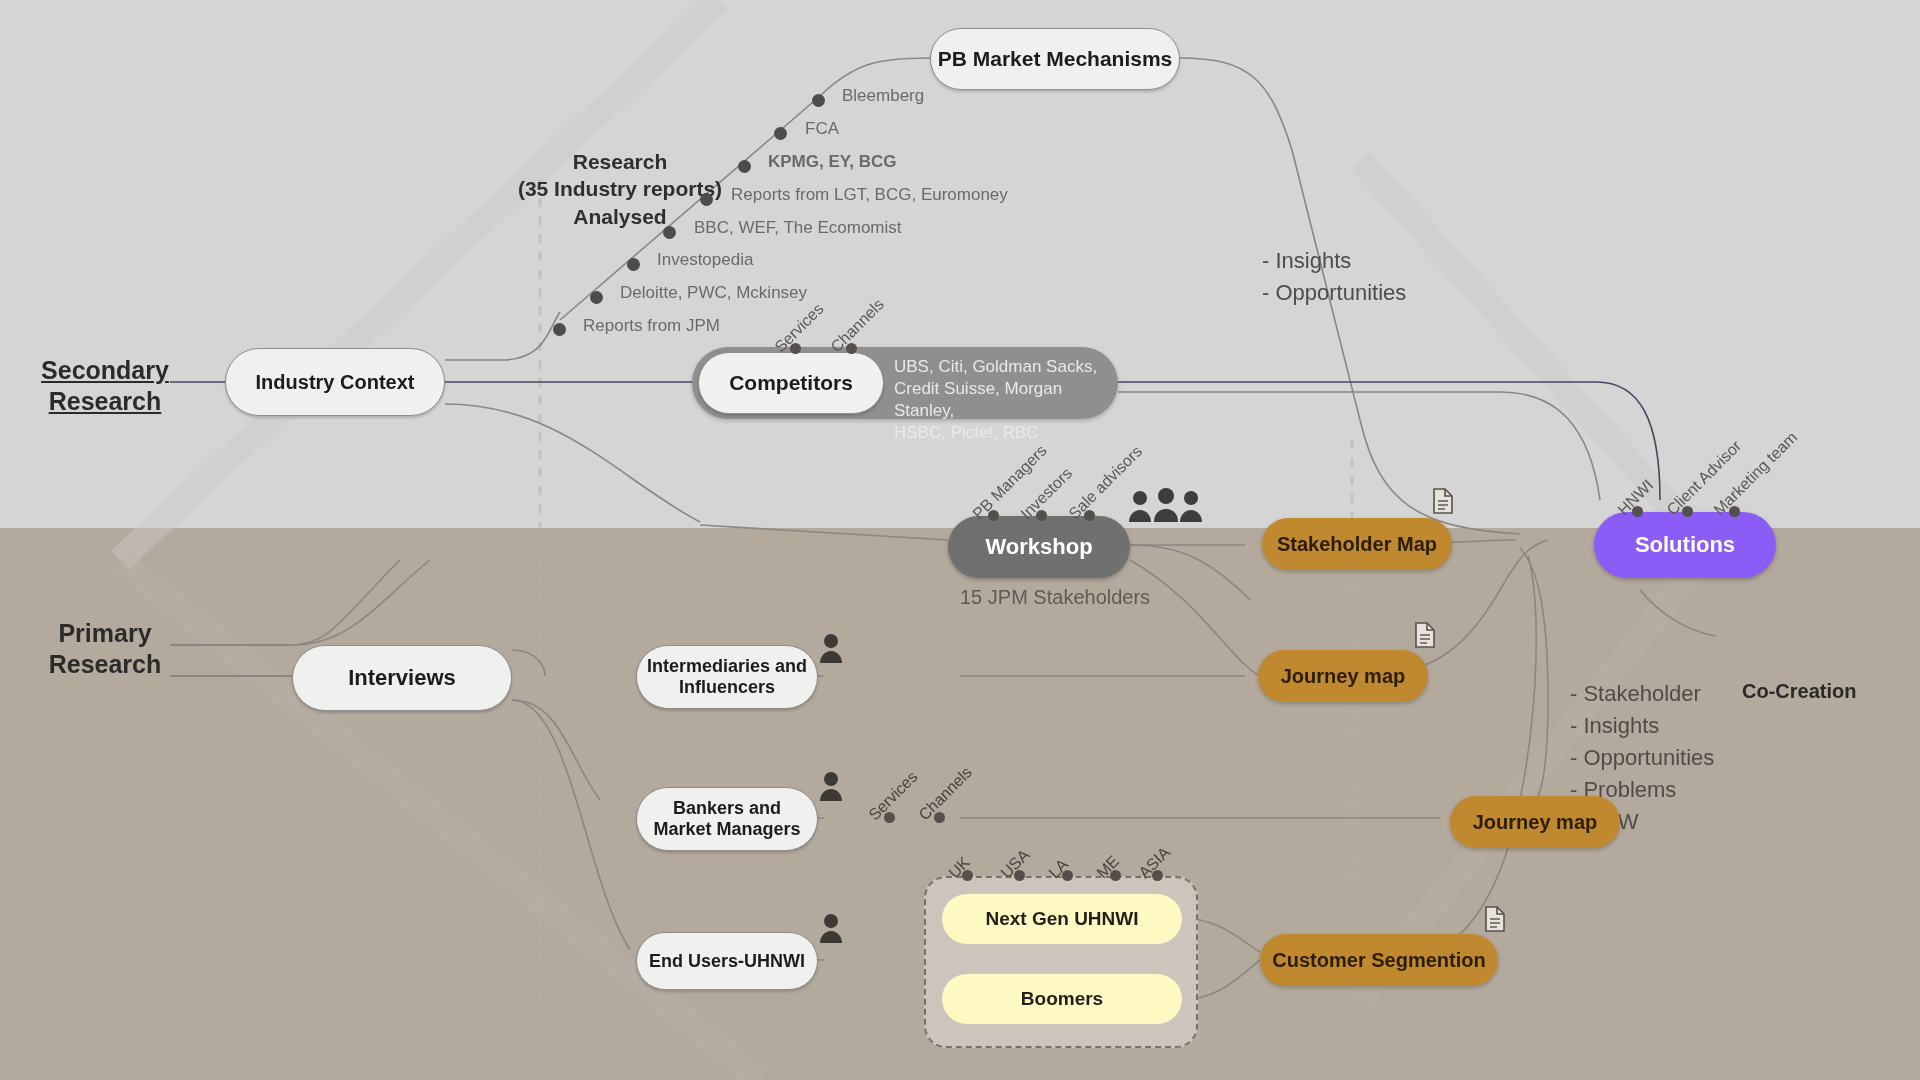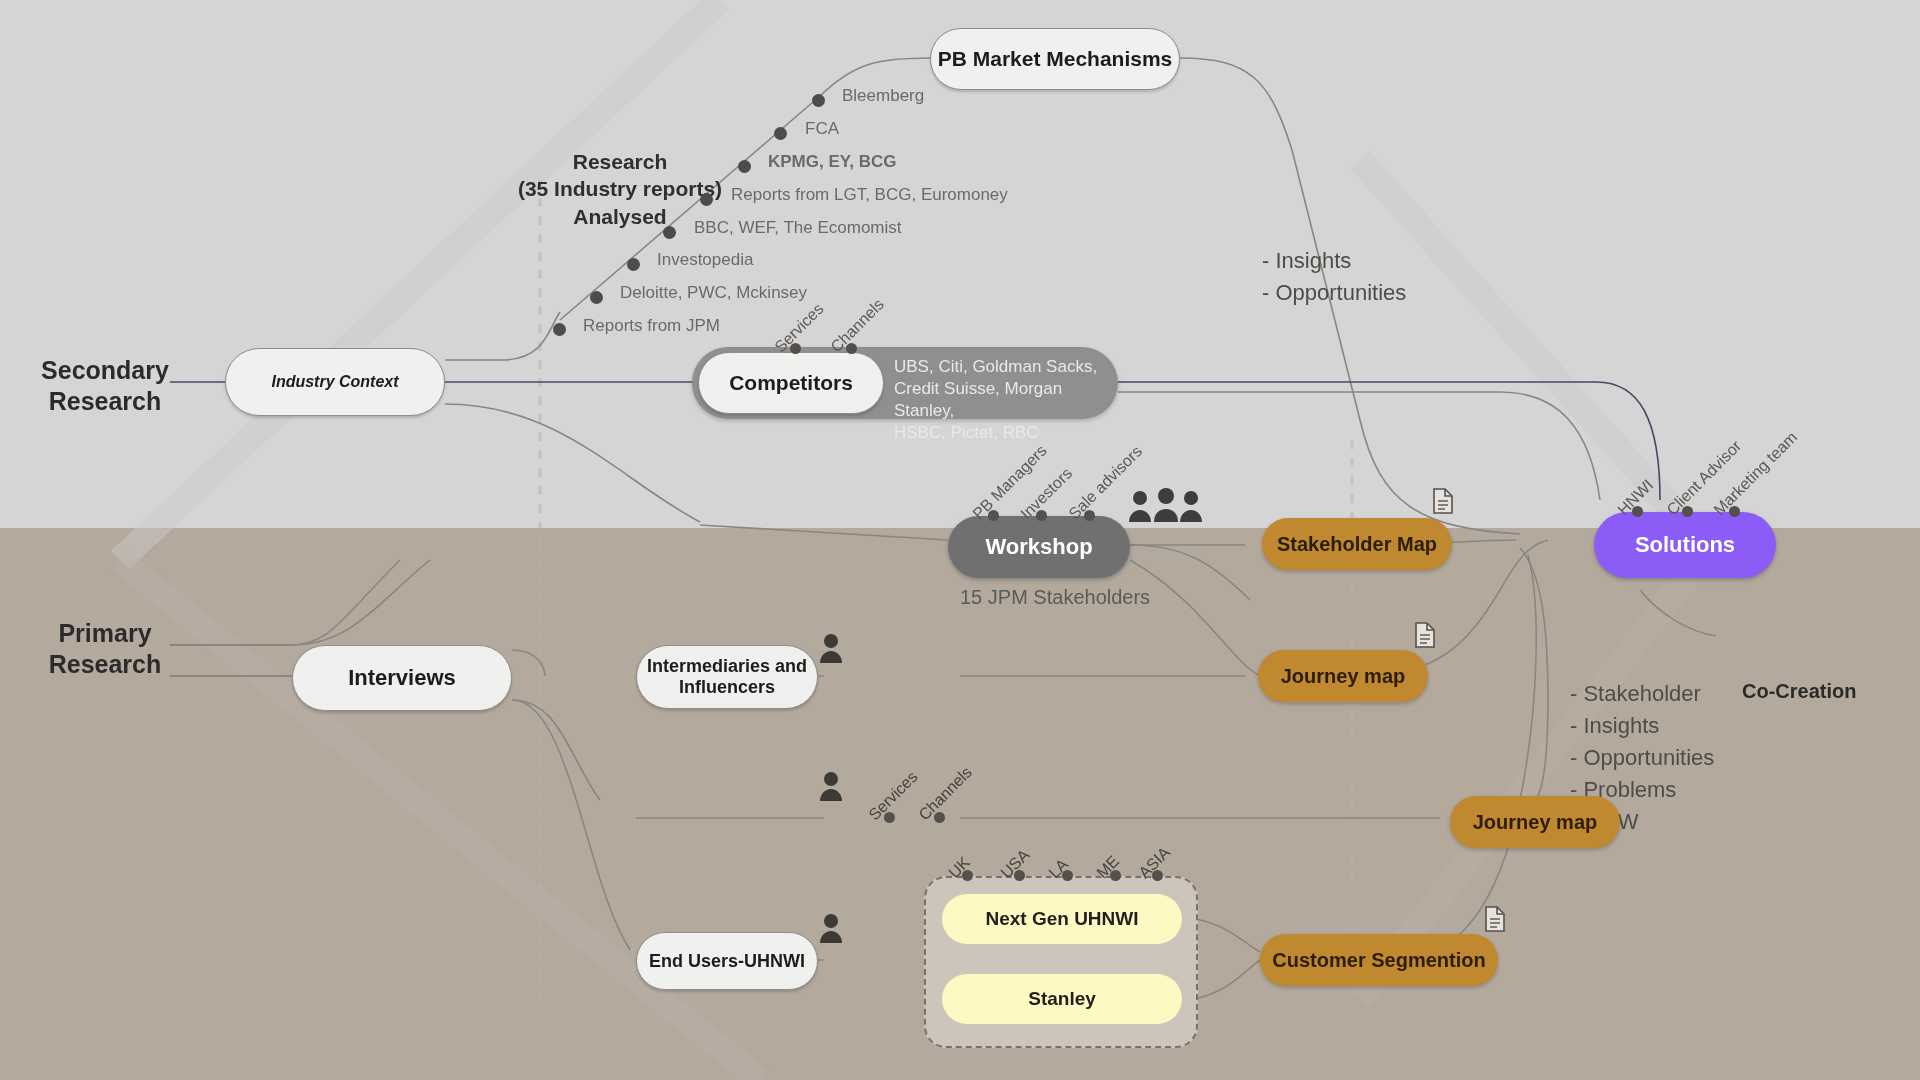--- a/index.html
+++ b/index.html
@@ -127,21 +127,21 @@
       <path d="M1362 676 C1440 676 1470 640 1500 590 C1520 555 1530 545 1548 540"></path>
       <path d="M1512 818 C1540 818 1548 780 1548 700 C1548 620 1540 570 1520 548"></path>
       <path d="M1395 960 C1460 960 1500 900 1520 800 C1540 700 1540 600 1528 555"></path>
 
       <path d="M1640 590 C1660 615 1690 632 1716 636"></path>
 
       <path d="M170 645 L288 645"></path>
     </g>
   </svg>
 
-  <div class="sidelabel" style="left:30px;top:355px;width:150px;">
+  <div class="sidelabel" style="left:30px;top:355px;width:150px;text-decoration:underline;">
     <div>Secondary</div>
     <div>Research</div>
   </div>
   <div class="sidelabel" style="left:30px;top:618px;width:150px;">
     <div>Primary</div>
     <div>Research</div>
   </div>
 
   <div class="bigtitle" style="left:480px;top:148px;width:280px;">
     <div>Research</div>
@@ -170,21 +170,21 @@
   <div class="tick" style="left:590px;top:291px;"></div>
   <div class="ann" style="left:620px;top:284px;">Deloitte, PWC, Mckinsey</div>
 
   <div class="tick" style="left:553px;top:323px;"></div>
   <div class="ann" style="left:583px;top:317px;">Reports from JPM</div>
 
   <div class="node pill-white" style="left:930px;top:28px;width:250px;height:62px;font-size:21px;">
     <span>PB Market Mechanisms</span>
   </div>
 
-  <div class="node pill-white" style="left:225px;top:348px;width:220px;height:68px;font-size:16px;font-style:italic;">
+  <div class="node pill-white" style="left:225px;top:348px;width:220px;height:68px;font-size:20px;">
     <span>Industry Context</span>
   </div>
 
   <div class="compwrap" style="left:692px;top:347px;width:426px;height:72px;"></div>
   <div class="node pill-white" style="left:698px;top:352px;width:186px;height:62px;font-size:21px;">
     <span>Competitors</span>
   </div>
   <div class="complist" style="left:894px;top:356px;width:230px;">UBS, Citi, Goldman Sacks,
 Credit Suisse, Morgan Stanley,
 HSBC, Pictet, RBC</div>
@@ -248,20 +248,24 @@
     <span>Intermediaries and</span>
     <span>Influencers</span>
   </div>
   <svg class="person" style="left:818px;top:632px;" width="26" height="32" viewBox="0 0 26 32">
     <g fill="#3d3934">
         <circle cx="13" cy="9" r="7"></circle>
         <path d="M2 31c0-7 5-12 11-12s11 5 11 12z"></path>
       </g>
   </svg>
 
+  <div class="node pill-white" style="left:636px;top:787px;width:182px;height:64px;font-size:18px;flex-direction:column;">
+    <span>Bankers and</span>
+    <span>Market Managers</span>
+  </div>
   <svg class="person" style="left:818px;top:770px;" width="26" height="32" viewBox="0 0 26 32">
     <g fill="#3d3934">
         <circle cx="13" cy="9" r="7"></circle>
         <path d="M2 31c0-7 5-12 11-12s11 5 11 12z"></path>
       </g>
   </svg>
   <div class="tick-small" style="left:884px;top:812px;"></div>
   <div class="tick-small" style="left:934px;top:812px;"></div>
   <div class="rot rot-dark" style="left:878px;top:806px;">Services</div>
   <div class="rot rot-dark" style="left:928px;top:806px;">Channels</div>
@@ -274,21 +278,21 @@
         <circle cx="13" cy="9" r="7"></circle>
         <path d="M2 31c0-7 5-12 11-12s11 5 11 12z"></path>
       </g>
   </svg>
 
   <div class="segbox" style="left:924px;top:876px;width:270px;height:168px;"></div>
   <div class="node pill-grey" style="left:942px;top:894px;width:240px;height:50px;font-size:19px;">
     <span>Next Gen UHNWI</span>
   </div>
   <div class="node pill-grey" style="left:942px;top:974px;width:240px;height:50px;font-size:19px;">
-    <span>Stanley</span>
+    <span>Boomers</span>
   </div>
 
   <div class="tick-small" style="left:962px;top:870px;"></div>
   <div class="tick-small" style="left:1014px;top:870px;"></div>
   <div class="tick-small" style="left:1062px;top:870px;"></div>
   <div class="tick-small" style="left:1110px;top:870px;"></div>
   <div class="tick-small" style="left:1152px;top:870px;"></div>
   <div class="rot rot-dark" style="left:958px;top:864px;">UK</div>
   <div class="rot rot-dark" style="left:1010px;top:864px;">USA</div>
   <div class="rot rot-dark" style="left:1058px;top:864px;">LA</div>

